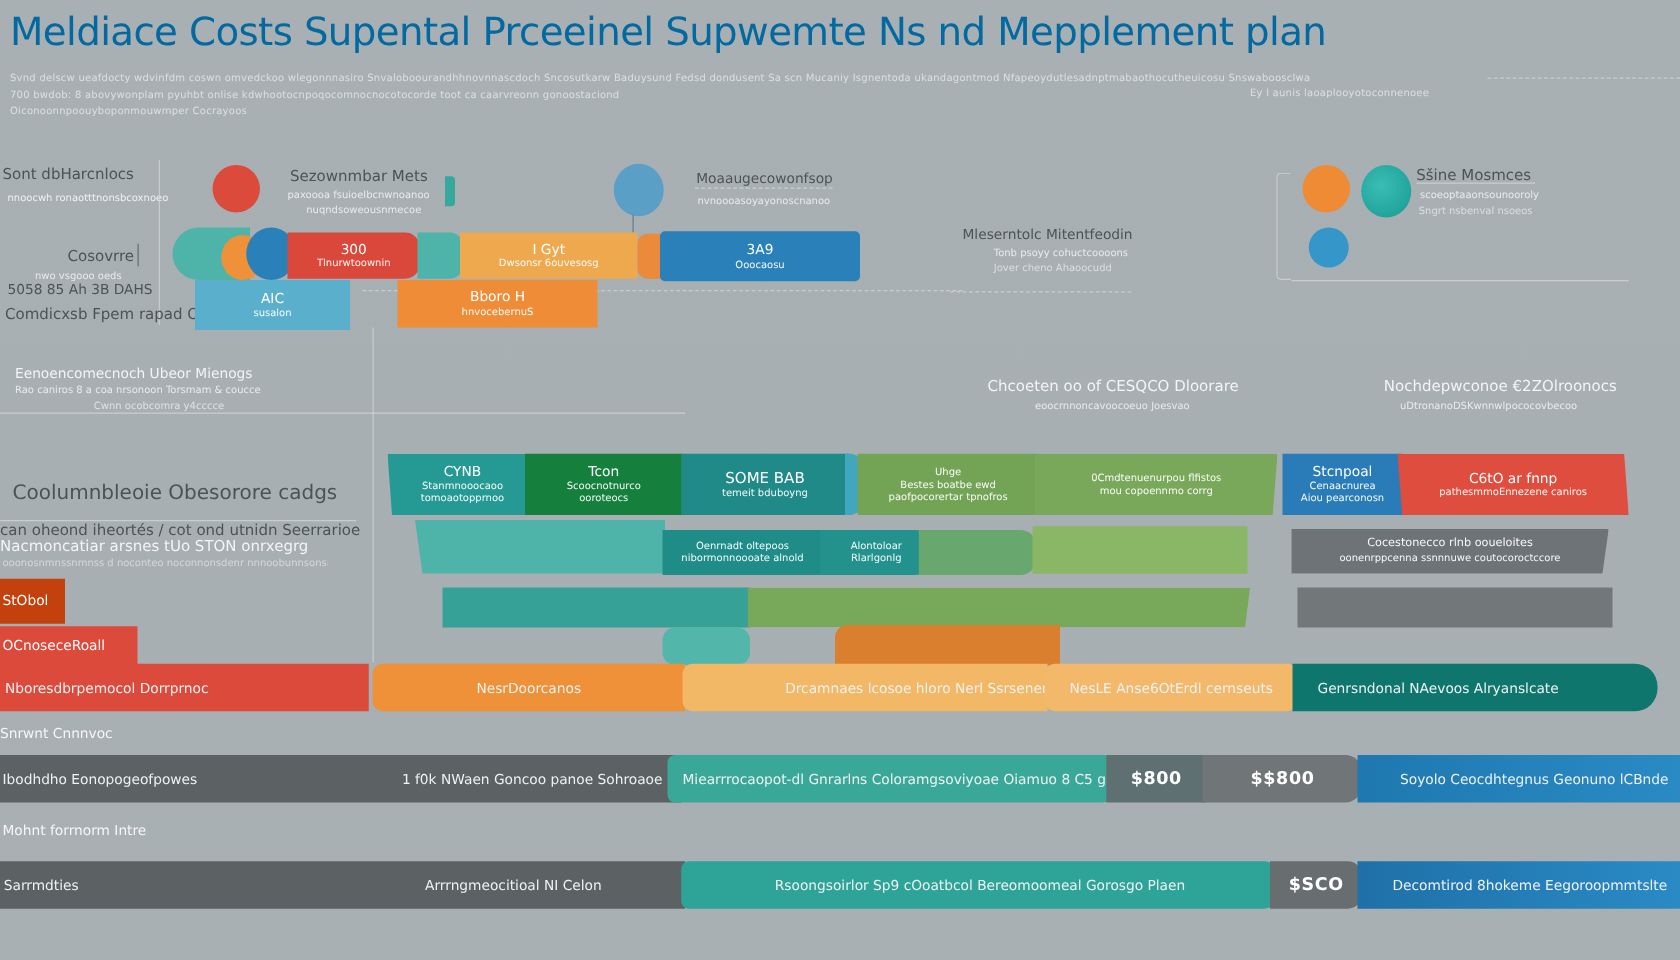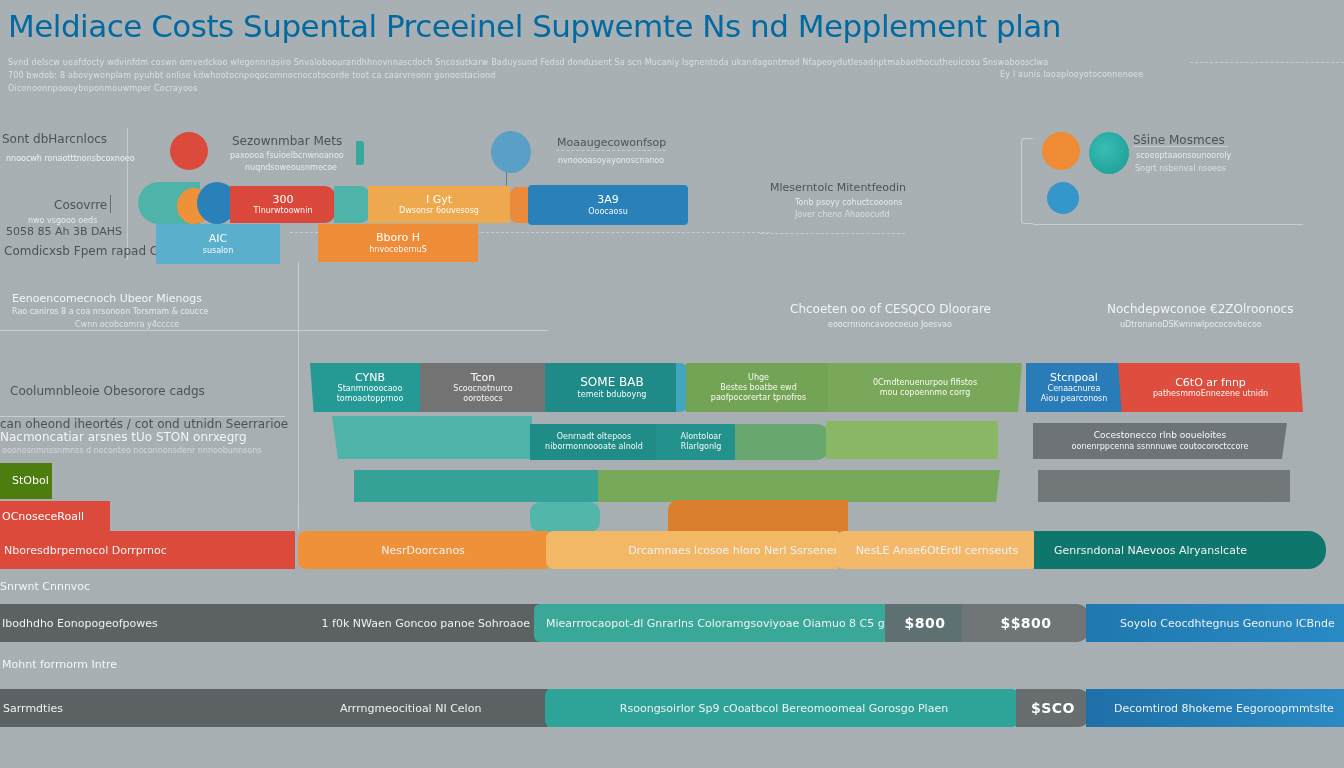--- a/index.html
+++ b/index.html
@@ -116,32 +116,32 @@
   <div class="abs sm" style="left:75px;top:320px;opacity:.75;">Cwnn ocobcomra y4cccce</div>
   <div class="abs hr" style="left:0;top:330px;width:548px;border-top-style:solid;"></div>
 
   <div class="abs lbl-light" style="left:790px;top:302px;font-size:12px;">Chcoeten oo of CESQCO Dloorare</div>
   <div class="abs sm" style="left:828px;top:320px;">eoocrnnoncavoocoeuo Joesvao</div>
   <div class="abs lbl-light" style="left:1107px;top:302px;font-size:12px;">Nochdepwconoe €2ZOlroonocs</div>
   <div class="abs sm" style="left:1120px;top:320px;">uDtronanoDSKwnnwlpococovbecoo</div>
 </div>
 
 <div>
-  <div class="abs lbl" style="left:10px;top:384px;font-size:12px;">Coolumnbleoie Obesorore cadgs</div>
+  <div class="abs lbl" style="left:10px;top:384px;font-size:16px;">Coolumnbleoie Obesorore cadgs</div>
   <div class="abs lbl" style="left:0;top:398px;font-size:12px;margin-top:19px;">can oheond iheortés / cot ond utnidn Seerrarioe</div>
   <div class="abs hr" style="left:0;top:416px;width:285px;border-top-style:solid;"></div>
   <div class="abs lbl-light" style="left:0;top:430px;font-size:12px;">Nacmoncatiar arsnes tUo STON onrxegrg</div>
   <div class="abs sm" style="left:2px;top:446px;opacity:.6;width:260px;overflow:hidden;">ooonosnmnssnmnss d noconteo noconnonsdenr nnnoobunnsonsodos</div>
 
   <div class="abs bar" style="left:310px;top:363px;width:120px;height:49px;background:#259a95;clip-path:polygon(0 0,100% 0,100% 100%,3% 100%);">
     <span class="v">CYNB</span>
     <span class="t">Stanmnooocaoo</span>
     <span class="t">tomoaotopprnoo</span>
   </div>
-  <div class="abs bar" style="left:420px;top:363px;width:126px;height:49px;background:#737373;">
+  <div class="abs bar" style="left:420px;top:363px;width:126px;height:49px;background:#15803d;">
     <span class="v">Tcon</span>
     <span class="t">Scoocnotnurco</span>
     <span class="t">ooroteocs</span>
   </div>
   <div class="abs bar" style="left:545px;top:363px;width:134px;height:49px;background:#1f8a88;">
     <span class="v" style="font-size:12px;">SOME BAB</span>
     <span class="t">temeit bduboyng</span>
   </div>
   <div class="abs" style="left:676px;top:363px;width:14px;height:49px;background:#42a7bc;border-radius:0 10px 10px 0;"></div>
   <div class="abs bar" style="left:686px;top:363px;width:145px;height:49px;background:#73a355;">
@@ -153,21 +153,21 @@
     <span class="t">0Cmdtenuenurpou flfistos</span>
     <span class="t">mou copoennmo corrg</span>
   </div>
   <div class="abs bar" style="left:1026px;top:363px;width:96px;height:49px;background:#2a7cb8;">
     <span class="v">Stcnpoal</span>
     <span class="t">Cenaacnurea</span>
     <span class="t">Aiou pearconosn</span>
   </div>
   <div class="abs bar" style="left:1118px;top:363px;width:185px;height:49px;background:#de4d3d;clip-path:polygon(0 0,98% 0,100% 100%,2% 100%);">
     <span class="v">C6tO ar fnnp</span>
-    <span class="t">pathesmmoEnnezene utnidn</span>
+    <span class="t">pathesmmoEnnezene caniros</span>
   </div>
 
   <div class="abs" style="left:332px;top:416px;width:200px;height:43px;background:#4eb3a8;clip-path:polygon(0 0,100% 0,100% 100%,3% 100%);"></div>
   <div class="abs bar" style="left:530px;top:424px;width:128px;height:36px;background:#1f8c88;">
     <span class="t">Oenrnadt oltepoos</span>
     <span class="t">nibormonnoooate alnold</span>
   </div>
   <div class="abs bar" style="left:656px;top:424px;width:90px;height:36px;background:#23928d;border-radius:0 14px 14px 0;">
     <span class="t">Alontoloar</span>
     <span class="t">Rlarlgonlg</span>
@@ -178,21 +178,21 @@
     <span class="t" style="font-size:9px;">Cocestonecco  rlnb ooueloites</span>
     <span class="t">oonenrppcenna ssnnnuwe coutocoroctccore</span>
   </div>
 
   <div class="abs" style="left:354px;top:470px;width:246px;height:32px;background:#36a196;"></div>
   <div class="abs" style="left:598px;top:470px;width:402px;height:32px;background:#78a859;clip-path:polygon(0 0,100% 0,99% 100%,0 100%);"></div>
   <div class="abs" style="left:1038px;top:470px;width:252px;height:32px;background:#72777a;"></div>
   <div class="abs" style="left:530px;top:502px;width:70px;height:30px;background:#52b7aa;border-radius:10px;"></div>
   <div class="abs" style="left:668px;top:500px;width:180px;height:32px;background:#d97f2d;border-radius:10px 0 0 0;"></div>
 
-  <div class="abs bar" style="left:0;top:463px;width:52px;height:36px;background:#4d7c0f;align-items:flex-start;padding-left:12px;">
+  <div class="abs bar" style="left:0;top:463px;width:52px;height:36px;background:#c2410c;align-items:flex-start;padding-left:2px;">
     <span class="v">StObol</span>
   </div>
   <div class="abs bar" style="left:0;top:501px;width:110px;height:32px;background:#dc4a3c;align-items:flex-start;padding-left:2px;">
     <span class="v">OCnoseceRoall</span>
   </div>
 
   <div class="abs big-bar" style="left:0;top:531px;width:295px;background:#dc4a3c;padding-left:4px;">
     <span>Nboresdbrpemocol Dorrprnoc</span>
   </div>
   <div class="abs big-bar" style="left:298px;top:531px;width:250px;background:#ef9138;justify-content:center;border-radius:8px 0 0 8px;">

